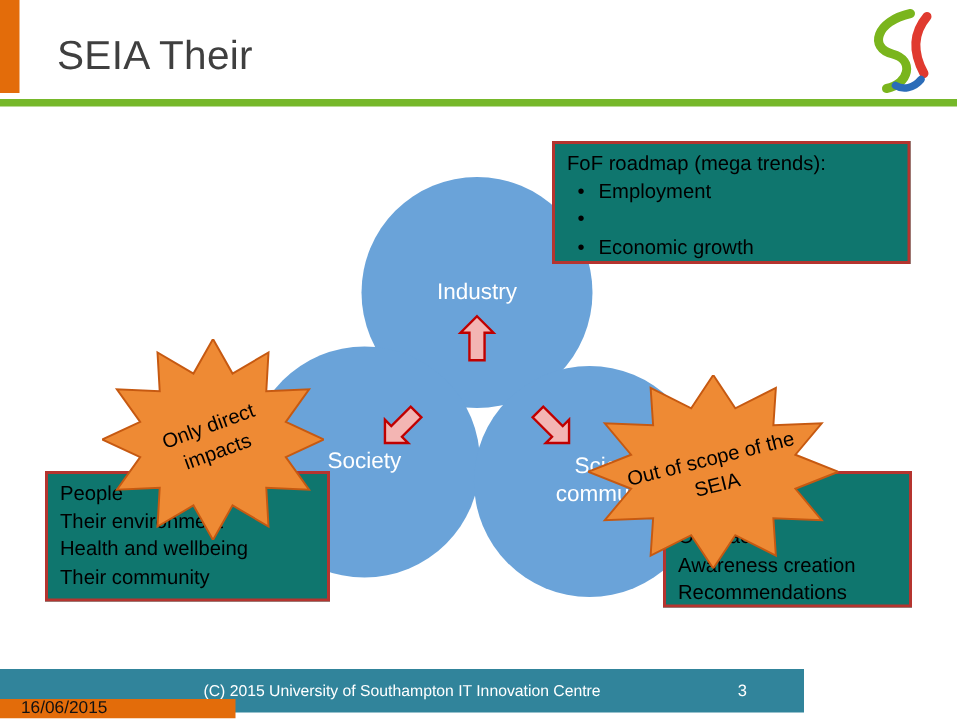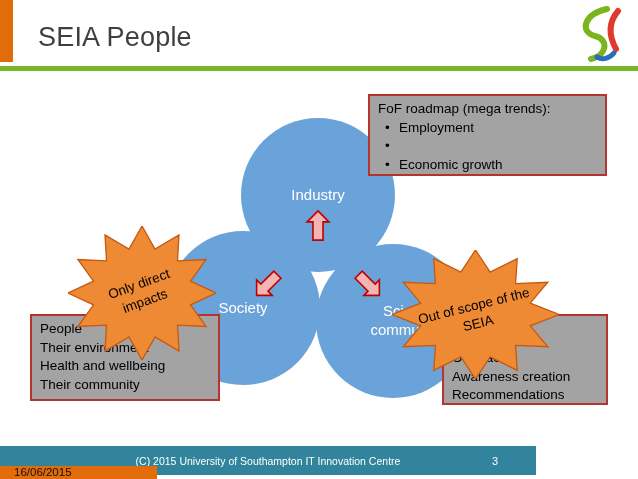--- a/index.html
+++ b/index.html
@@ -42,21 +42,21 @@
 
   
   .arrow { position:absolute; z-index:2; overflow:visible; }
   .arrow polygon { fill:#F3B5B3; stroke:#C00000; stroke-width:1.6; vector-effect:non-scaling-stroke; }
   .arrow-up    { left:307px; top:209px; width:22px; height:33px; }
   .arrow-left  { left:256px; top:270px; width:22px; height:30px; transform:rotate(-135deg); }
   .arrow-right { left:358px; top:270px; width:22px; height:30px; transform:rotate(135deg); }
 
   
   .note-box {
-    position:absolute; background:#a3a3a3;
+    position:absolute; background:#0f766e;
     border:2px solid #B5342F; box-sizing:border-box;
     font-size:13.5px; color:#000; line-height:1.38;
     padding:4px 8px; z-index:4;
   }
   .fof-box      { left:368px; top:94px;  width:239px; height:82px; }
   .society-box  { left:30px;  top:314px; width:190px; height:87px; }
   .outreach-box { left:442px; top:314px; width:166px; height:91px; padding-top:33px; }
   .bullet-row { display:flex; padding-left:7px; }
   .bullet-glyph { width:14px; flex:0 0 14px; }
 
@@ -90,21 +90,21 @@
     display:flex; padding-left:14px; box-sizing:border-box;
     color:#111111; font-size:11.5px;
   }
 </style>
 </head>
 <body>
 
 <div class="slide">
 
   <div class="corner-strip"></div>
-  <div class="slide-title">SEIA People</div>
+  <div class="slide-title">SEIA Their</div>
   <svg class="logo" viewBox="0 0 62 58" aria-hidden="true">
     <path d="M43 4 C20 9 15 27 31 31 C46 35 42 51 27 54" stroke="#7AB51D" stroke-width="6" fill="none" stroke-linecap="round"></path>
     <path d="M54 6 C43 19 46 33 52 44" stroke="#E03A2F" stroke-width="6" fill="none" stroke-linecap="round"></path>
     <path d="M50 48 C45 54 38 55 33 52" stroke="#2B6CB8" stroke-width="5" fill="none" stroke-linecap="round"></path>
   </svg>
   <div class="title-divider"></div>
 
   <div class="circle circle-industry">
     <span class="circle-label">Industry</span>
   </div>

